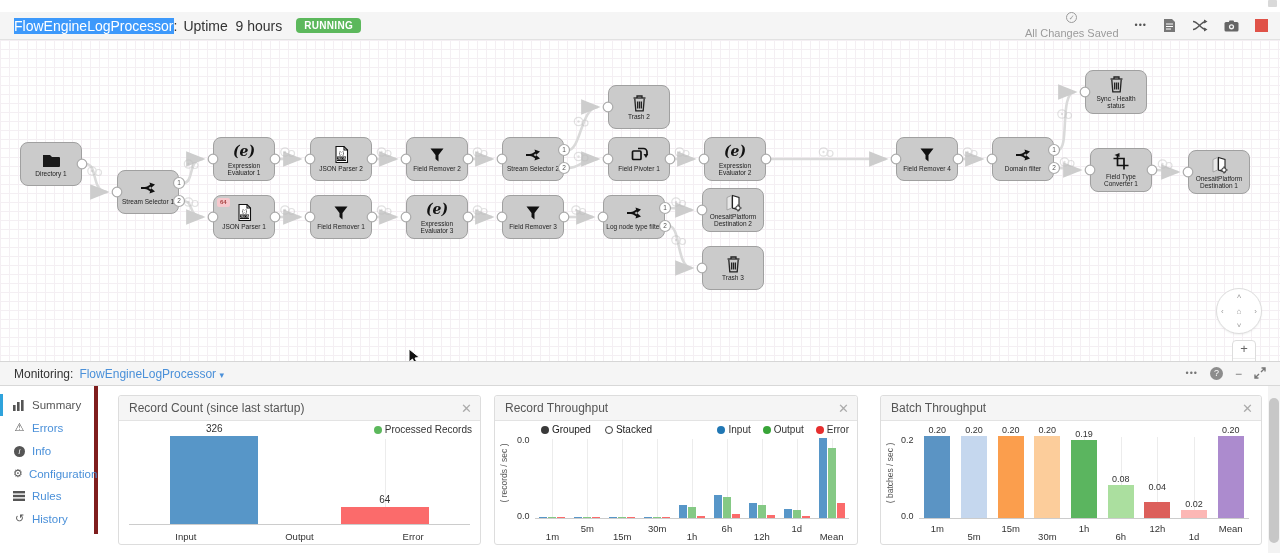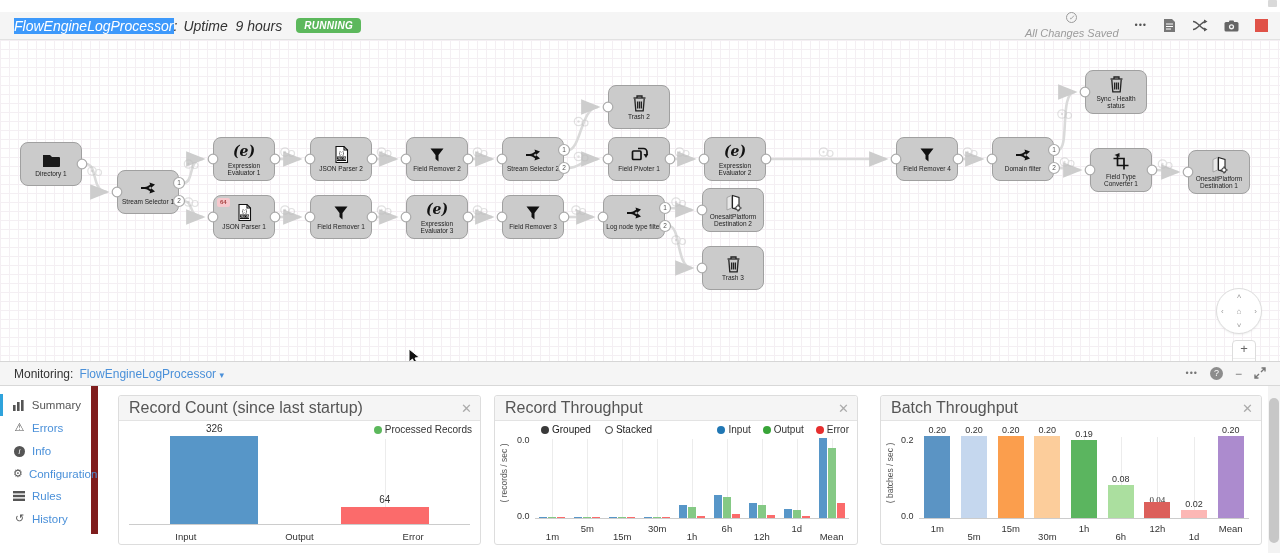--- a/index.html
+++ b/index.html
@@ -2,21 +2,21 @@
 <html><head>
 <meta charset="utf-8">
 <style>
   * { box-sizing: border-box; margin: 0; padding: 0; }
   html,body { width:1280px; height:553px; overflow:hidden;
     font-family:"Liberation Sans", sans-serif; background:#fff; color:#333; }
 
   
   #top-strip { height:12px; background:#fff; }
   #toolbar { height:28px; background:#f5f5f5; border-bottom:1px solid #e2e2e2;
-    display:flex; align-items:center; padding:0 14px; position:relative;font-style:italic; }
+    display:flex; align-items:center; padding:0 14px; position:relative; }
   #pipeline-title { font-size:14px; }
   .sel { background:#3d99fb; color:#fff; }
   #uptime { font-size:14px; margin-left:6px; color:#333; }
   .badge-running { background:#5cb85c; color:#fff; font-size:10px; font-weight:bold;
     border-radius:4px; padding:2px 8px; margin-left:14px; letter-spacing:.3px; }
   #toolbar-right { position:absolute; right:12px; display:flex; align-items:center; gap:16px; }
   #saved-status { color:#9b9b9b; font-size:11px; display:flex; align-items:center; gap:4px;flex-direction:column; }
   .check-circle { width:11px; height:11px; border:1px solid #9b9b9b; border-radius:50%;
     font-size:7px; line-height:9px; text-align:center; color:#9b9b9b; display:inline-block; }
   .tb-icon { color:#666; font-size:12px; line-height:1; cursor:pointer; }
@@ -57,33 +57,33 @@
   #monitor-label { color:#333; }
   #monitor-link { color:#4a90d9; margin-left:6px; cursor:pointer; }
   #monitor-right { position:absolute; right:14px; display:flex; align-items:center; gap:12px; }
   .mb-icon { color:#777; font-size:10px; cursor:pointer; line-height:1; }
   .help-circle { width:13px; height:13px; background:#8d8d8d; color:#fff; border-radius:50%;
     font-size:9px; text-align:center; line-height:13px; display:inline-block; }
 
   
   #bottom { position:relative; height:167px; background:#fff; }
   #sidebar { position:absolute; left:0; top:0; width:98px; height:148px;
-    border-right:7px solid #7f1d1d; padding-top:8px; background:#fff; }
+    border-right:4px solid #7f1d1d; padding-top:8px; background:#fff; }
   .tab { display:flex; align-items:center; gap:6px; padding:5px 10px; font-size:11.5px;
     color:#4a90d9; cursor:pointer; border-left:3px solid transparent; }
   .tab.active { border-left:3px solid #2fa3dc; color:#555; }
   .tab .tab-icon { width:13px; text-align:center; color:#555; font-size:11px; }
   .tab .tab-icon svg { display:block; }
 
   .panel { position:absolute; top:9px; height:150px; background:#fff;
     border:1px solid #ddd; border-radius:3px; }
   .panel-header { height:25px; background:#f5f5f5; border-bottom:1px solid #e3e3e3;
     border-radius:3px 3px 0 0; display:flex; align-items:center; padding:0 10px;
     position:relative; }
-  .panel-title { font-size:16px; color:#555; }
+  .panel-title { font-size:12px; color:#555; }
   .panel-close { position:absolute; right:8px; color:#aaa; font-size:13px; cursor:pointer; }
   .panel-body { position:relative; height:122px; }
   #panel-0 { left:118px; width:363px; }
   #panel-1 { left:494px; width:364px; }
   #panel-2 { left:880px; width:382px; }
 
   .legend { position:absolute; top:3px; right:8px; display:flex; gap:12px; z-index:3; }
   .legend-item { display:flex; align-items:center; gap:3px; font-size:10px; color:#333; }
   .dot { width:8px; height:8px; border-radius:50%; display:inline-block; }
   .controls { position:absolute; top:3px; left:46px; display:flex; gap:14px; z-index:3; }
@@ -774,21 +774,21 @@
       <span class="val-label" style="bottom:79px;font-size:9px;">0.19</span>
       <div class="bar" style="width:26px;height:78px;background:#5bb55f"></div>
             </div>
             <div class="col">
               <div class="gridline"></div>
       <span class="val-label" style="bottom:34px;font-size:9px;">0.08</span>
       <div class="bar" style="width:26px;height:33px;background:#abdf9f"></div>
             </div>
             <div class="col">
               <div class="gridline"></div>
-      <span class="val-label" style="bottom:13px;font-size:9px;font-family:Liberation Serif, serif;">0.04</span>
+      <span class="val-label" style="bottom:26px;font-size:9px;">0.04</span>
       <div class="bar" style="width:26px;height:16px;background:#dc5f5b"></div>
             </div>
             <div class="col">
               <div class="gridline"></div>
       <span class="val-label" style="bottom:9px;font-size:9px;">0.02</span>
       <div class="bar" style="width:26px;height:8px;background:#fcb7b5"></div>
             </div>
             <div class="col">
               <div class="gridline"></div>
       <span class="val-label" style="bottom:83px;font-size:9px;">0.20</span>

